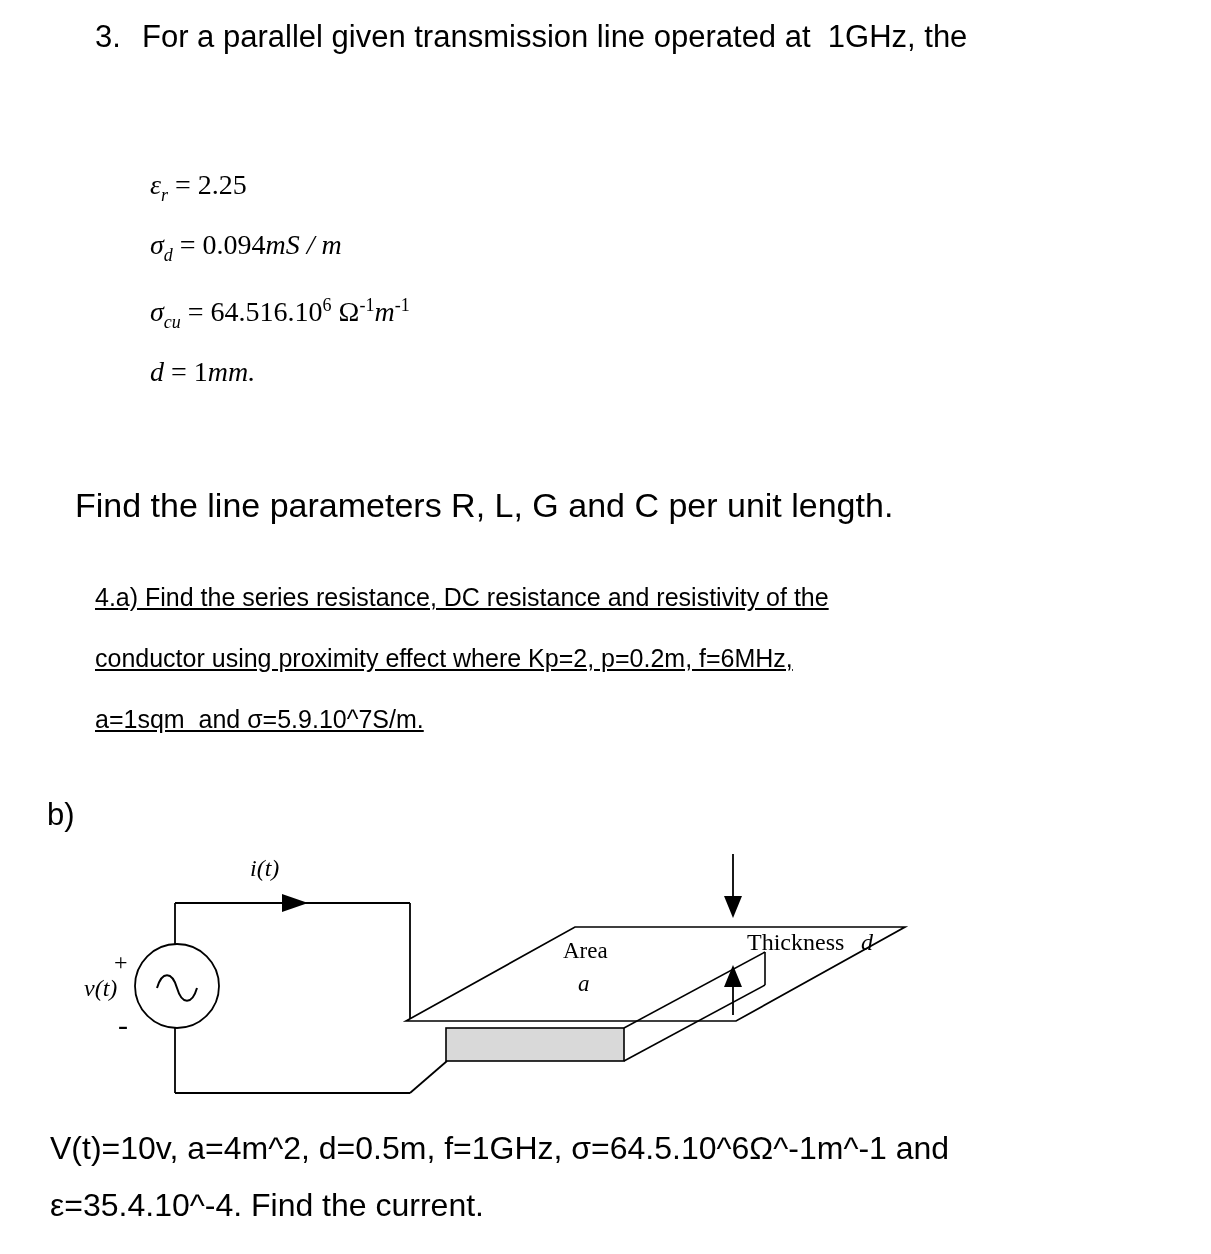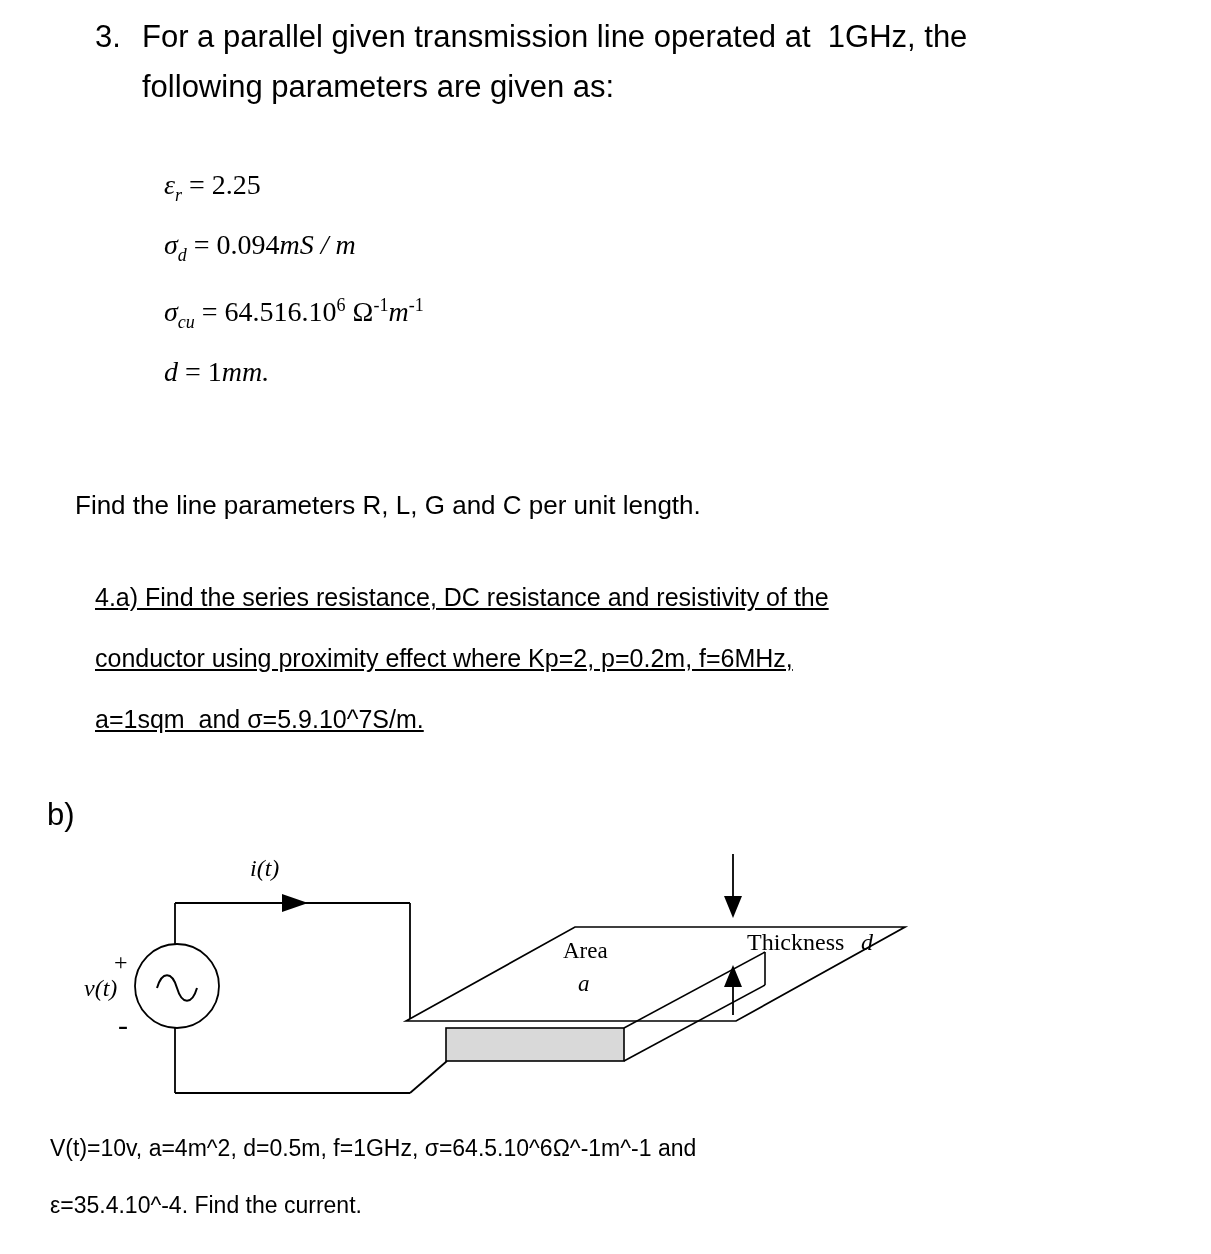--- a/index.html
+++ b/index.html
@@ -19,60 +19,59 @@
   
   .prob3 {
     left: 95px; top: 12px; width: 1090px;
     font-size: 31px; line-height: 50px;
     display: flex;
   }
   .prob3 .num { width: 47px; flex: none; }
 
   
   .math {
-    left: 164px; top: 160px;
+    left: 150px; top: 160px;
     font-family: "Liberation Serif", serif;
     font-size: 28px;
   }
   .math-line { line-height: 50px; white-space: pre; }
   .m-v   { font-style: italic; }
   .m-n   { font-style: normal; }
   .m-sub { font-style: italic; font-size: 18px; vertical-align: -7px; }
   .m-sup { font-style: normal; font-size: 18px; vertical-align: 10px; }
 
-  .find { left: 75px; top: 480px; font-size: 26px; line-height: 50px; }
+  .find { left: 75px; top: 480px; font-size: 34px; line-height: 50px; }
 
   .p4a { left: 95px; top: 567px; width: 1110px; font-size: 25px; line-height: 61px; text-decoration: underline; }
 
   .blabel { left: 47px; top: 790px; font-size: 31px; line-height: 50px; }
 
   .diagram { left: 0; top: 838px; width: 1211px; height: 292px; }
 
-  .probb { left: 50px; top: 1120px; width: 1140px; font-size: 23px; line-height: 57px; }
+  .probb { left: 50px; top: 1120px; width: 1140px; font-size: 32px; line-height: 57px; }
 
   
   .wire  { stroke: #000; stroke-width: 1.8; fill: none; }
   .thin  { stroke: #000; stroke-width: 1.6; fill: none; }
   .plate { fill: #ffffff; stroke: #000; stroke-width: 1.7; }
   .slab  { fill: #d9d9d9; stroke: #000; stroke-width: 1.6; }
   .sine  { fill: none; stroke: #000; stroke-width: 2; }
   .src   { fill: #ffffff; stroke: #000; stroke-width: 1.8; }
   text.st { font-family: "Liberation Serif", serif; font-size: 24px; fill: #000; }
   text.it { font-style: italic; }
 </style>
 </head>
 <body>
 
 <div class="page">
 
   <div class="abs prob3">
     <span class="num">3.</span>
     <div>
       <div class="nowrap">For a parallel given transmission line operated at  1GHz, the</div>
-      <div class="nowrap">following parameters are given as:</div>
     </div>
   </div>
 
   <div class="abs math" id="math-lines">
       <div class="math-line"><span class="m-v">ε</span><span class="m-sub">r</span><span class="m-n"> = 2.25</span></div>
       <div class="math-line"><span class="m-v">σ</span><span class="m-sub">d</span><span class="m-n"> = 0.094</span><span class="m-v">mS / m</span></div>
       <div class="math-line"><span class="m-v">σ</span><span class="m-sub">cu</span><span class="m-n"> = 64.516.10</span><span class="m-sup">6</span><span class="m-n"> Ω</span><span class="m-sup">-1</span><span class="m-v">m</span><span class="m-sup">-1</span></div>
       <div class="math-line"><span class="m-v">d</span><span class="m-n"> = 1</span><span class="m-v">mm.</span></div>
     </div>
 

